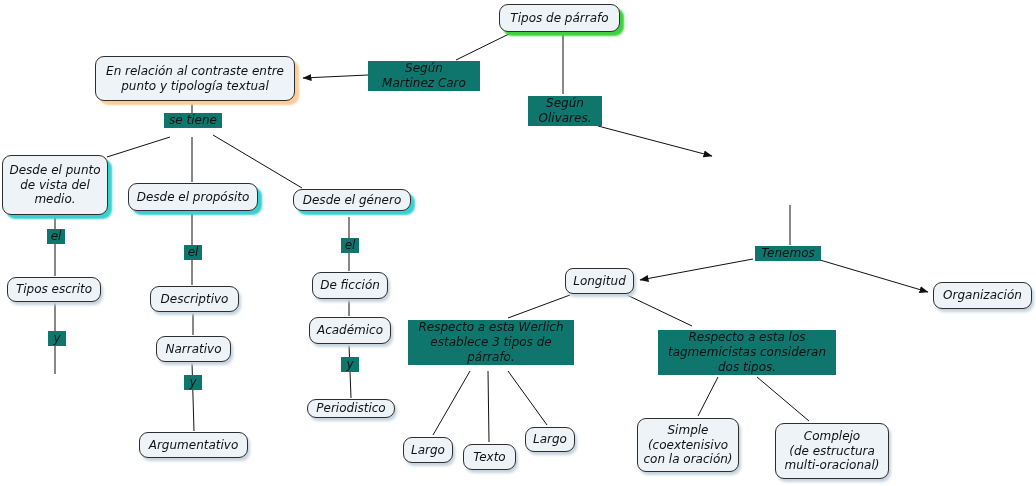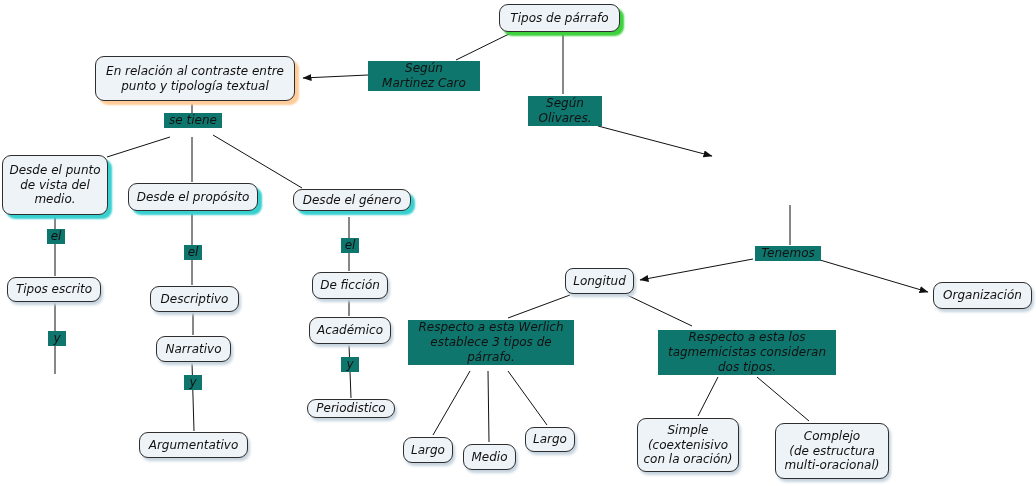--- a/index.html
+++ b/index.html
@@ -126,21 +126,21 @@
   <div class="node" style="left:565px;top:268px;width:69px;height:26px;border-radius:8px;">
       <span class="txt">Longitud</span>
     </div>
   <div class="node" style="left:933px;top:282px;width:99px;height:27px;">
       <span class="txt">Organización</span>
     </div>
   <div class="node" style="left:403px;top:437px;width:50px;height:26px;">
       <span class="txt">Largo</span>
     </div>
   <div class="node" style="left:463px;top:444px;width:53px;height:26px;">
-      <span class="txt">Medio</span>
+      <span class="txt">Texto</span>
     </div>
   <div class="node" style="left:525px;top:427px;width:50px;height:25px;">
       <span class="txt">Largo</span>
     </div>
   <div class="node" style="left:637px;top:418px;width:102px;height:54px;">
       <span class="txt">Simple
 (coextenisivo
 con la oración)</span>
     </div>
   <div class="node" style="left:775px;top:423px;width:114px;height:56px;">

